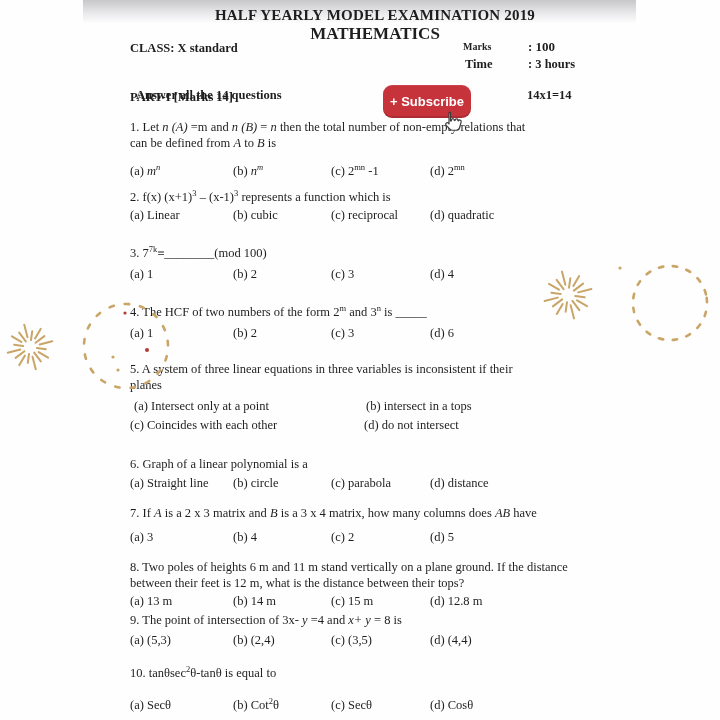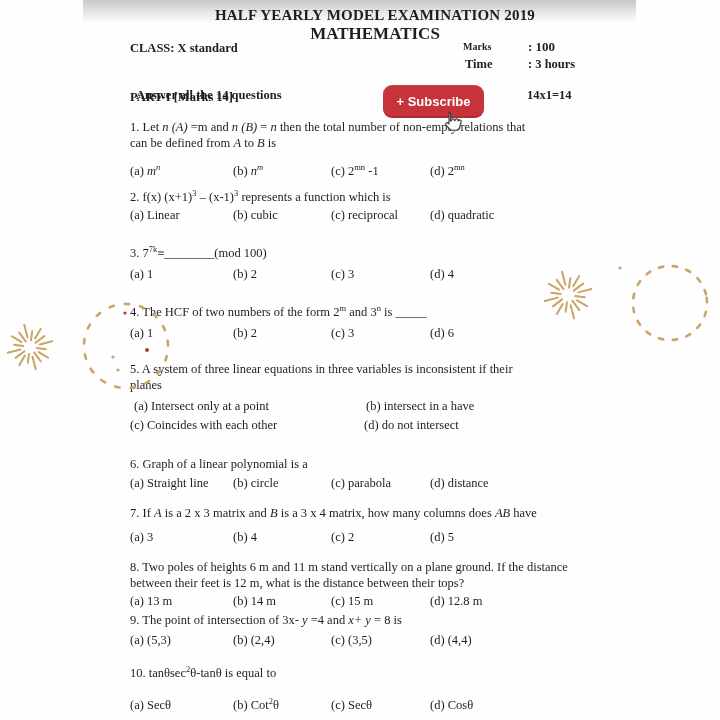--- a/index.html
+++ b/index.html
@@ -11,21 +11,21 @@
   .title{left:30px;top:7px;width:690px;text-align:center;font-size:15px;font-weight:bold;letter-spacing:.2px;}
   .subtitle{left:30px;top:24px;width:690px;text-align:center;font-size:17px;font-weight:bold;}
   .class-label{left:130px;top:41px;font-size:12.5px;font-weight:bold;}
   .marks-label{left:463px;top:41px;font-size:10px;font-weight:bold;}
   .marks-value{left:528px;top:39px;font-size:13px;font-weight:bold;}
   .time-label{left:465px;top:57px;font-size:12.5px;font-weight:bold;}
   .time-value{left:528px;top:57px;font-size:12.5px;font-weight:bold;}
   .part-header{left:130px;top:71px;width:490px;text-align:left;font-size:12.5px;font-weight:bold;margin-top:19px;}
   .instruction{left:136px;top:88px;font-size:12.5px;font-weight:bold;}
   .total-marks{left:527px;top:88px;font-size:12.5px;font-weight:bold;}
-  .subscribe{position:absolute;left:383px;top:85px;width:101px;height:33px;border:none;
+  .subscribe{position:absolute;left:383px;top:85px;width:88px;height:33px;border:none;
              background:#c6333b;color:#fff;border-radius:9px;cursor:pointer;
              font-family:"Liberation Sans","DejaVu Sans",sans-serif;font-size:13px;font-weight:bold;
              box-shadow:inset 0 -2px 0 rgba(0,0,0,.12), inset 0 1px 0 rgba(255,255,255,.08);}
   #questions{position:absolute;left:130px;top:0;width:530px;}
   .question{position:absolute;left:0;width:530px;}
   .q-text{font-size:12.5px;line-height:15.5px;white-space:nowrap;}
   .q-options{position:relative;height:17px;font-size:12.5px;}
   .q-options.cols2{height:39px;}
   .opt{position:absolute;top:0;white-space:nowrap;}
   .cols4 .opt0{left:0}.cols4 .opt1{left:103px}.cols4 .opt2{left:201px}.cols4 .opt3{left:300px}
@@ -94,21 +94,21 @@
           <span class="opt opt0">(a) 1</span>
           <span class="opt opt1">(b) 2</span>
           <span class="opt opt2">(c) 3</span>
           <span class="opt opt3">(d) 6</span>
         </div>
     </div>
       <div class="question qpos-5">
       <div class="q-text">5. A system of three linear equations in three variables is inconsistent if their<br>planes</div>
       <div class="q-options cols2">
           <span class="opt opt0">(a) Intersect only at a point</span>
-          <span class="opt opt1">(b) intersect in a have</span>
+          <span class="opt opt1">(b) intersect in a tops</span>
           <span class="opt opt2">(c) Coincides with each other</span>
           <span class="opt opt3">(d) do not intersect</span>
         </div>
     </div>
       <div class="question qpos-6">
       <div class="q-text">6. Graph of a linear polynomial is a</div>
       <div class="q-options cols4">
           <span class="opt opt0">(a) Straight line</span>
           <span class="opt opt1">(b) circle</span>
           <span class="opt opt2">(c) parabola</span>

